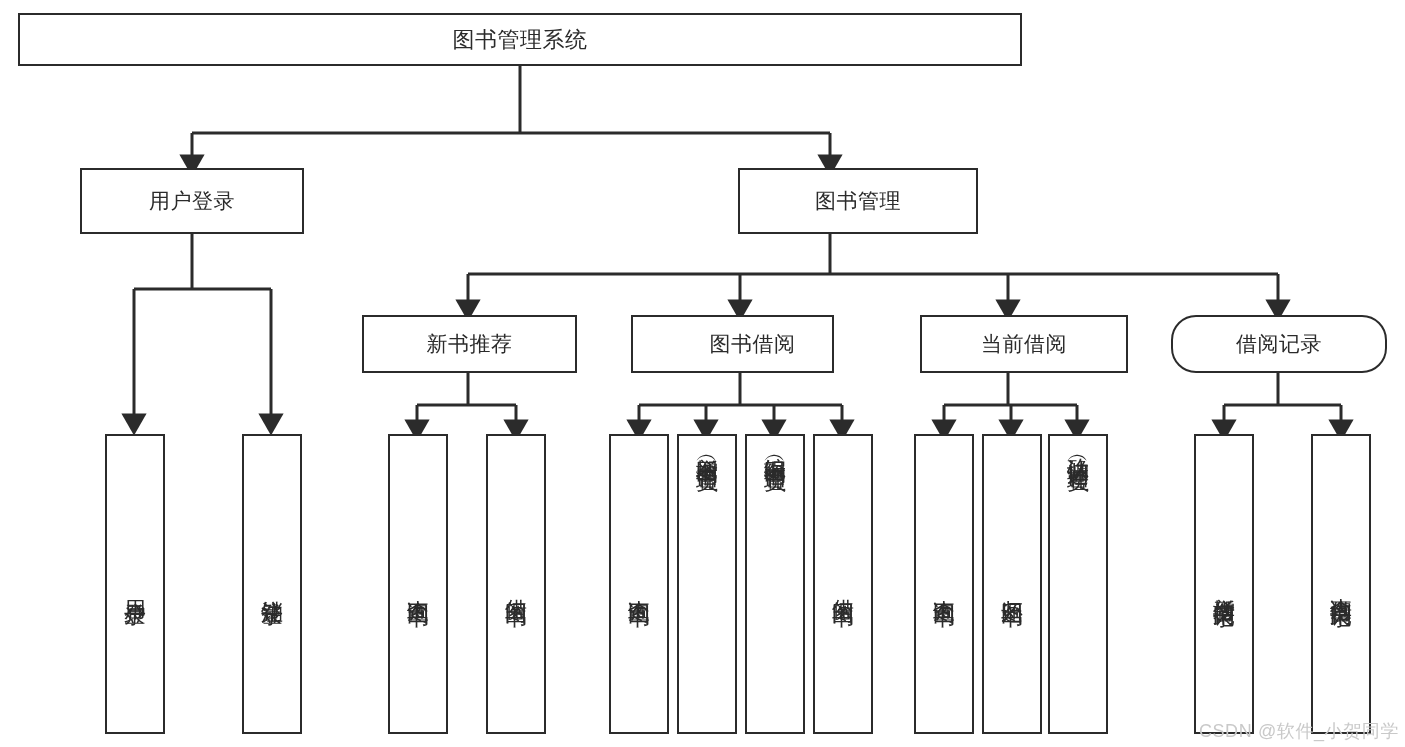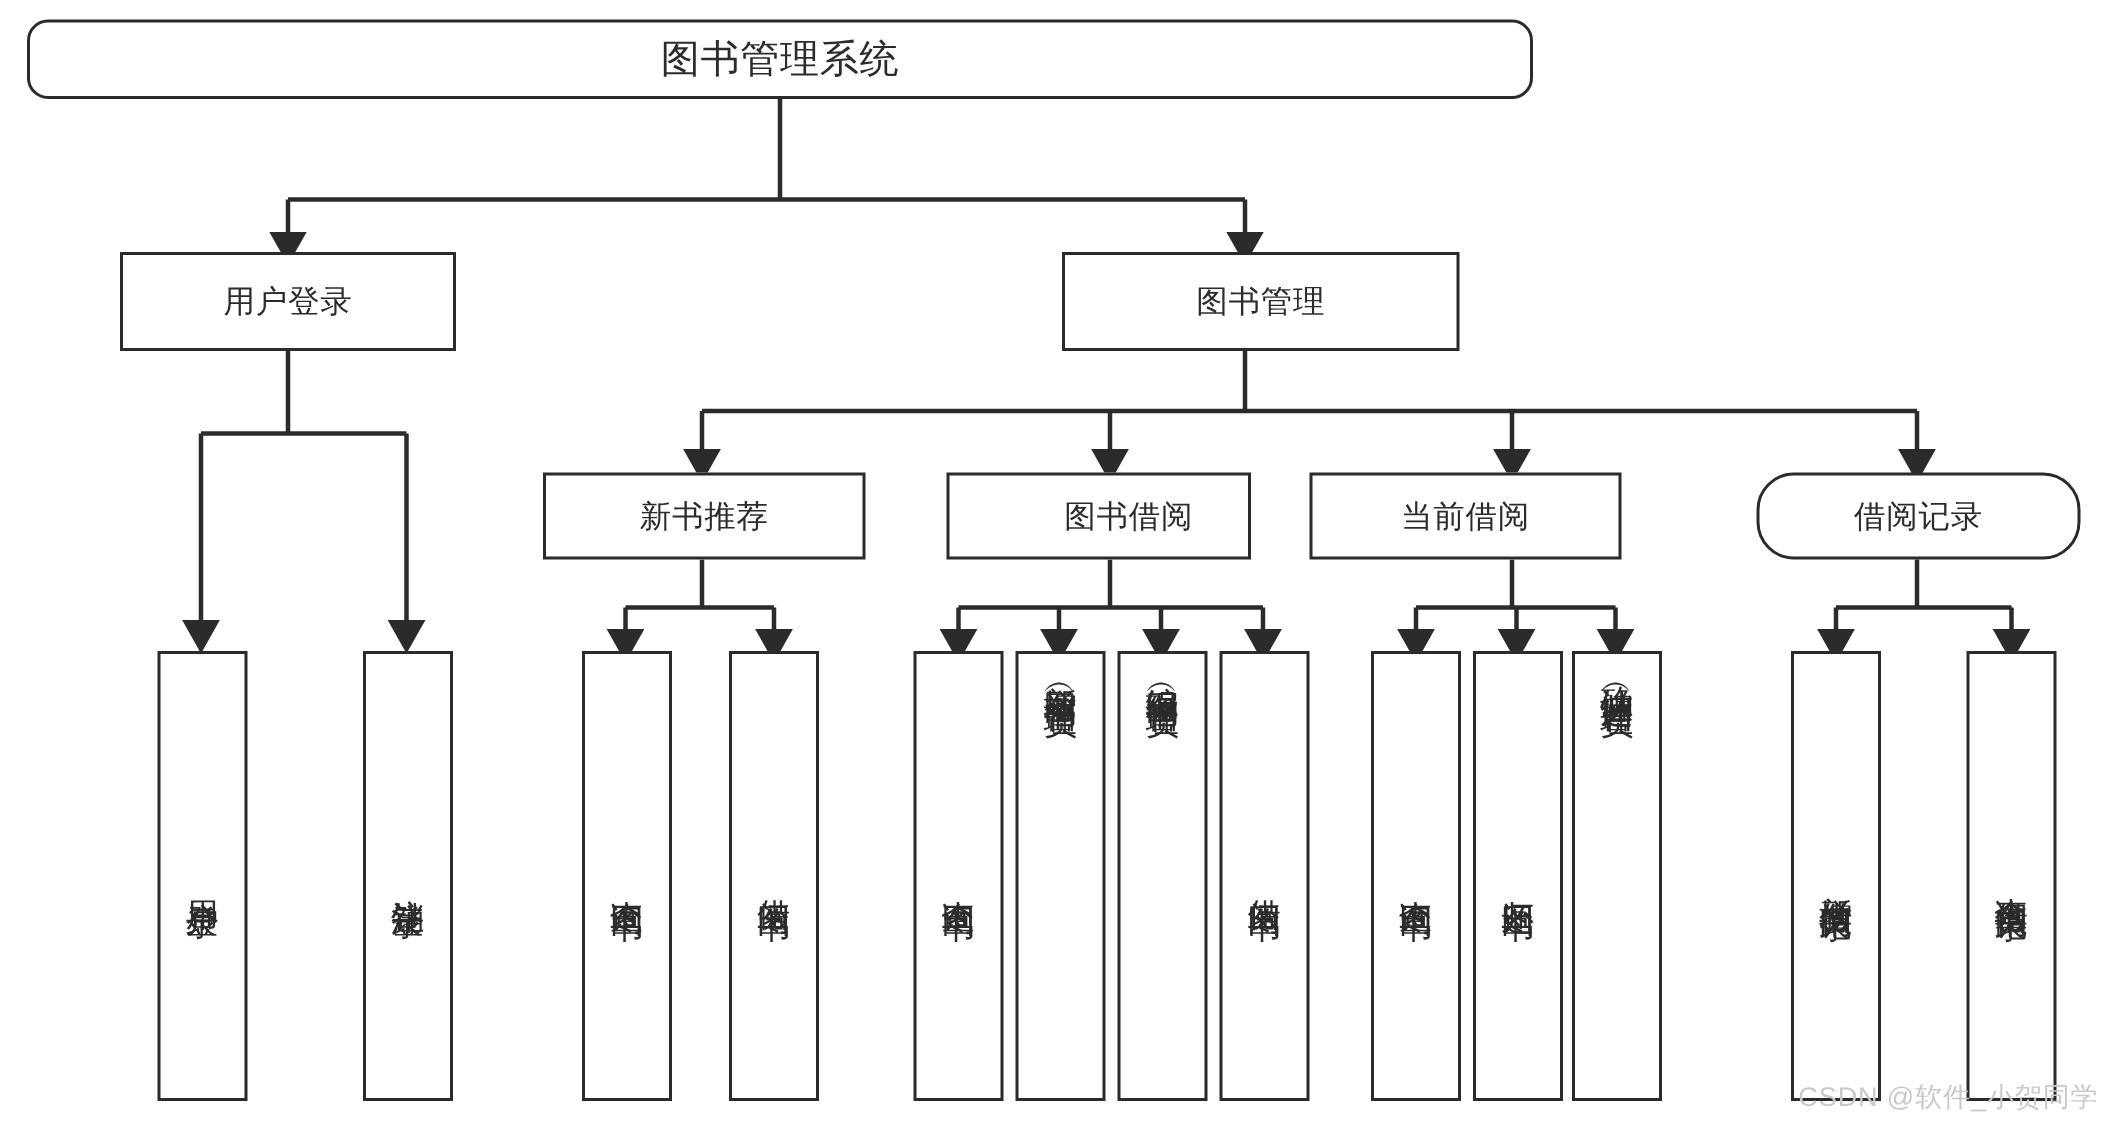--- a/index.html
+++ b/index.html
@@ -8,21 +8,21 @@
   #canvas{position:relative;width:1405px;height:747px;background:#fff;}
   svg#wires{position:absolute;left:0;top:0;width:1405px;height:747px;}
   .node{position:absolute;box-sizing:border-box;background:#ffffff;
         border:2.5px solid #2b2b2b;display:flex;align-items:center;
         justify-content:center;color:#2b2b2b;}
   .node.h{font-size:21px;letter-spacing:.5px;}
   .node.v{writing-mode:vertical-rl;text-orientation:upright;
           font-size:22px;line-height:1.08;letter-spacing:2px;
           padding-top:4px;justify-content:flex-start;align-items:center;}
   .node.v.root-v{justify-content:center;}
-  .node.title{font-size:26px;border-radius:14px;}
+  .node.title{font-size:22px;}
   .wm{position:absolute;right:6px;bottom:4px;color:#c9c9c9;font-size:18px;
       letter-spacing:.6px;white-space:nowrap;pointer-events:none;}
 </style>
 </head>
 <body>
 
 <div id="canvas">
 
   <svg id="wires" viewBox="0 0 1405 747" xmlns="http://www.w3.org/2000/svg">
     <defs>
@@ -70,25 +70,25 @@
       <path d="M1278,373 L1278,405"></path>
       <path d="M1224,405 L1341,405"></path>
       <path d="M1224,405 L1224,423" marker-end="url(#arr)"></path>
       <path d="M1341,405 L1341,423" marker-end="url(#arr)"></path>
     </g>
   </svg>
 
   <div class="node h title" style="left:18px;top:13px;width:1004px;height:53px;">图书管理系统</div>
 
   <div class="node h" style="left:80px;top:168px;width:224px;height:66px;">用户登录</div>
-  <div class="node h" style="left:708px;top:168px;width:265px;height:66px;">图书管理</div>
+  <div class="node h" style="left:738px;top:168px;width:240px;height:66px;">图书管理</div>
 
   <div class="node h" style="left:362px;top:315px;width:215px;height:58px;">新书推荐</div>
   <div class="node h" style="left:631px;top:315px;width:203px;height:58px;padding-left:40px;">图书借阅</div>
-  <div class="node h" style="left:873px;top:315px;width:208px;height:58px;text-align:center;">当前借阅</div>
+  <div class="node h" style="left:920px;top:315px;width:208px;height:58px;text-align:center;">当前借阅</div>
   <div class="node h" style="left:1171px;top:315px;width:216px;height:58px;border-radius:25px;">借阅记录</div>
 
   <div class="node v root-v" style="left:105px;top:434px;width:60px;height:300px;">用户登录</div>
   <div class="node v root-v" style="left:242px;top:434px;width:60px;height:300px;">注销登录</div>
 
   <div class="node v root-v" style="left:388px;top:434px;width:60px;height:300px;">查询图书</div>
   <div class="node v root-v" style="left:486px;top:434px;width:60px;height:300px;">借阅图书</div>
 
   <div class="node v root-v" style="left:609px;top:434px;width:60px;height:300px;">查询图书</div>
   <div class="node v" style="left:677px;top:434px;width:60px;height:300px;">新增图书（管理员）</div>

